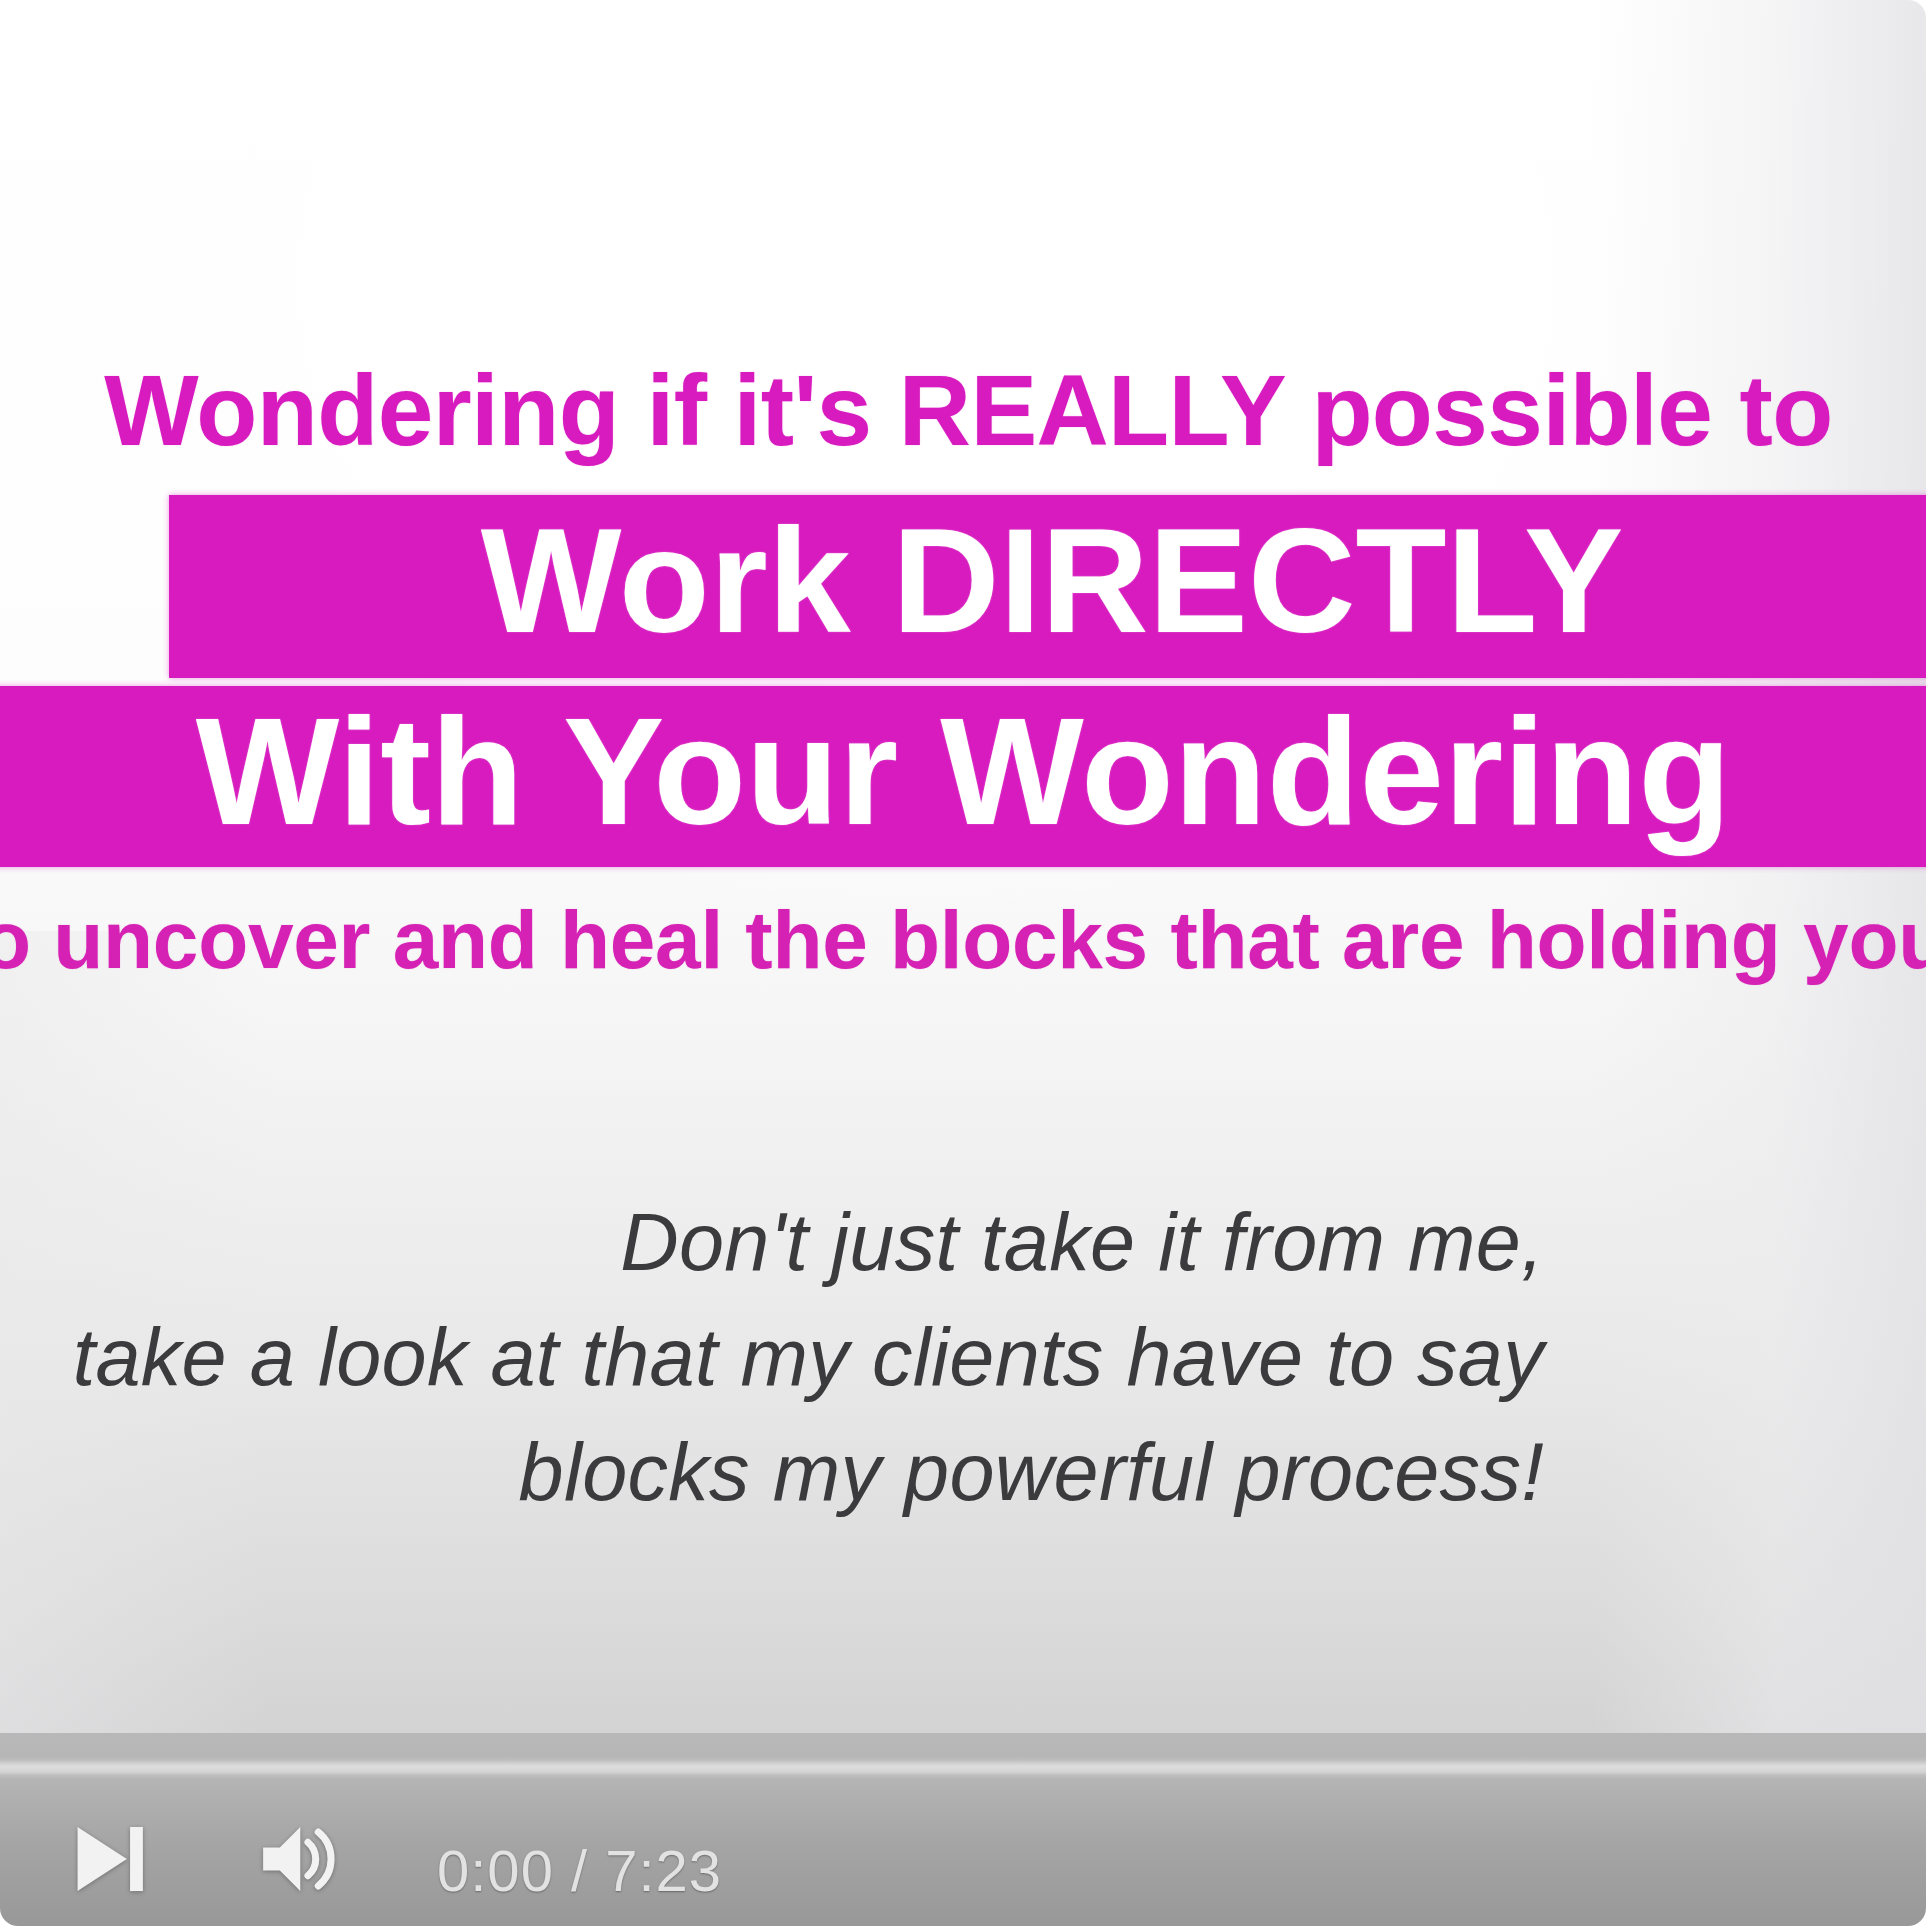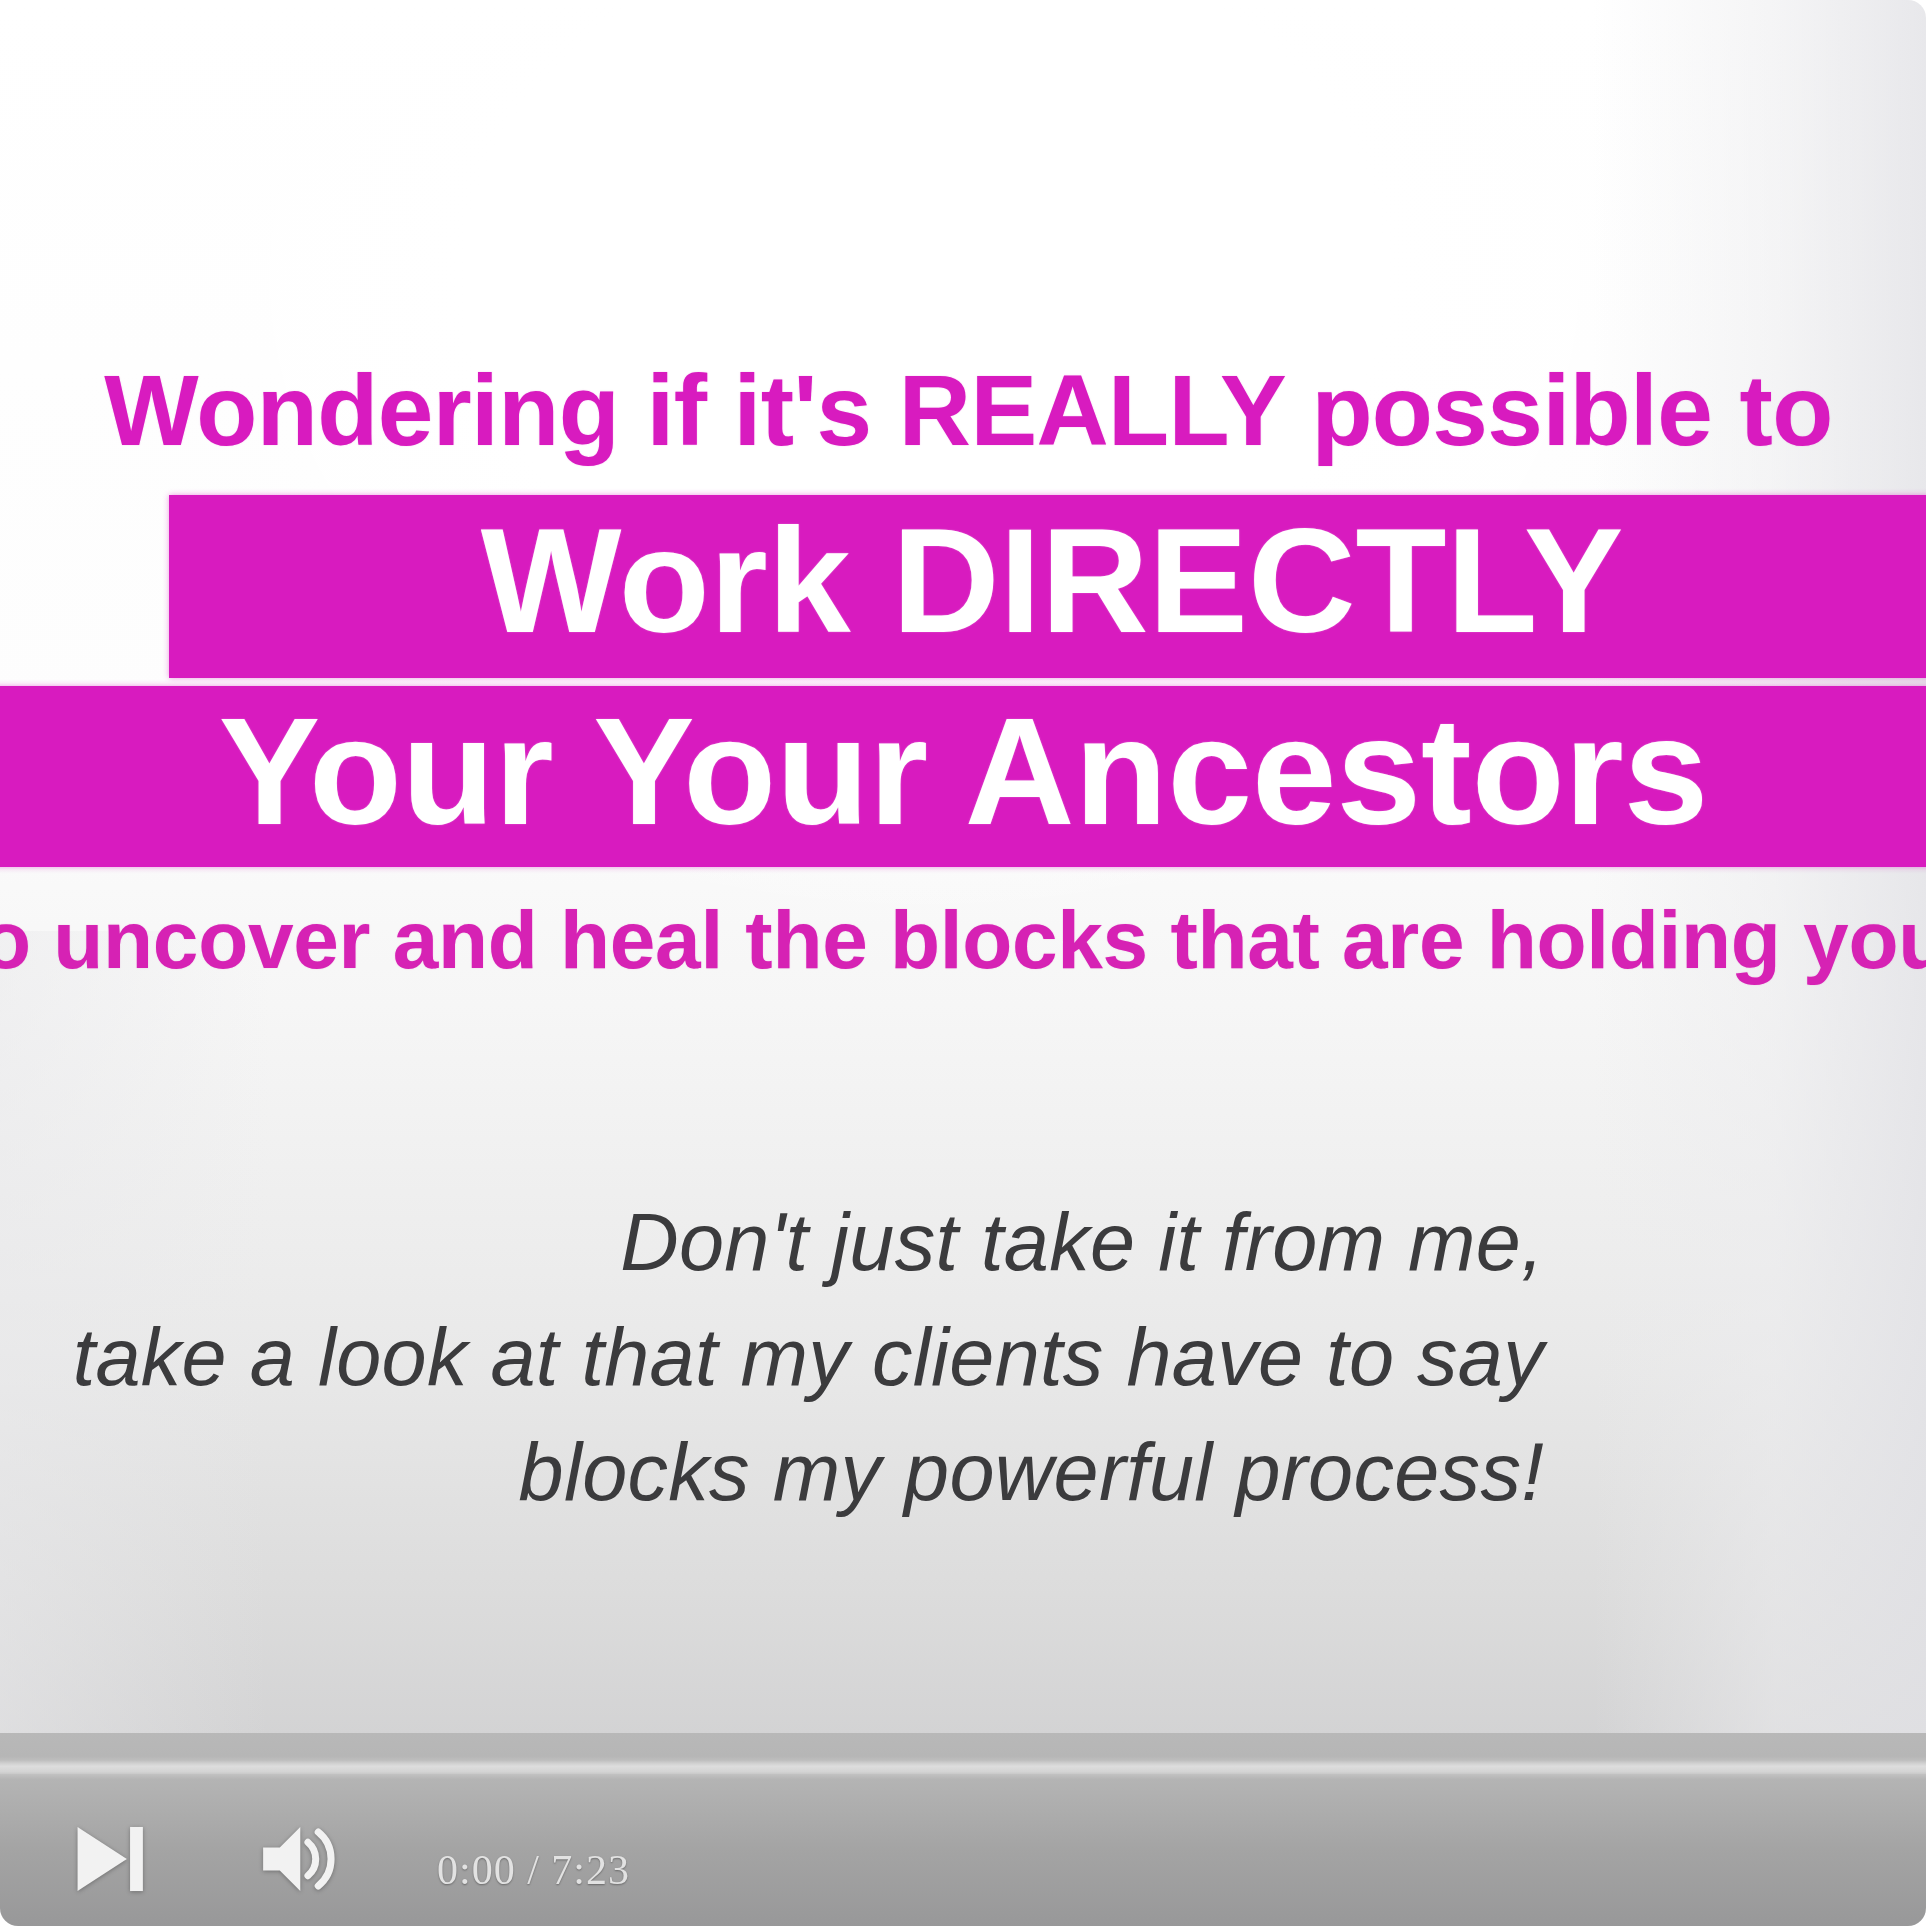--- a/index.html
+++ b/index.html
@@ -192,22 +192,22 @@
     background: transparent;
     border: 0;
     padding: 0;
   }
 
   #play-next-button { width: 96px; height: 96px; margin-left: 59px; }
   #volume-button    { width: 96px; height: 96px; margin-left: 96px; }
 
   .time-display {
     margin-left: 90px;
-    font-family: Liberation Serif, serif;
-    font-size: 42px;
+    font-family: Liberation Sans, sans-serif;
+    font-size: 58px;
     font-weight: 400;
     color: #e2e2e2;
     letter-spacing: 1px;
     text-shadow: 0 1.3px 1.9px rgba(0,0,0,0.35);
     white-space: nowrap;
     margin-top: 23px;
   }
 
   .icon-svg { display: block; filter: drop-shadow(0 1.3px 1.9px rgba(0,0,0,0.3)); }
 </style>
@@ -223,21 +223,21 @@
 
     <div class="headline">
 
       <div class="hl-line hl-1">Wondering if it's REALLY possible to</div>
 
       <div class="hl-2-wrap">
         <div class="hl-line hl-2">Work DIRECTLY</div>
       </div>
 
       <div class="hl-3-wrap">
-        <div class="hl-line hl-3">Your Your Ancestors</div>
+        <div class="hl-line hl-3">With Your Wondering</div>
       </div>
 
       <div class="hl-line hl-4">o uncover and heal the blocks that are holding you back</div>
     </div>
 
     <div class="subtitle">
       <span>Don't just take it from me,</span>
       <span>take a look at that my clients have to say</span>
       <span>blocks my powerful process!</span>
     </div>

